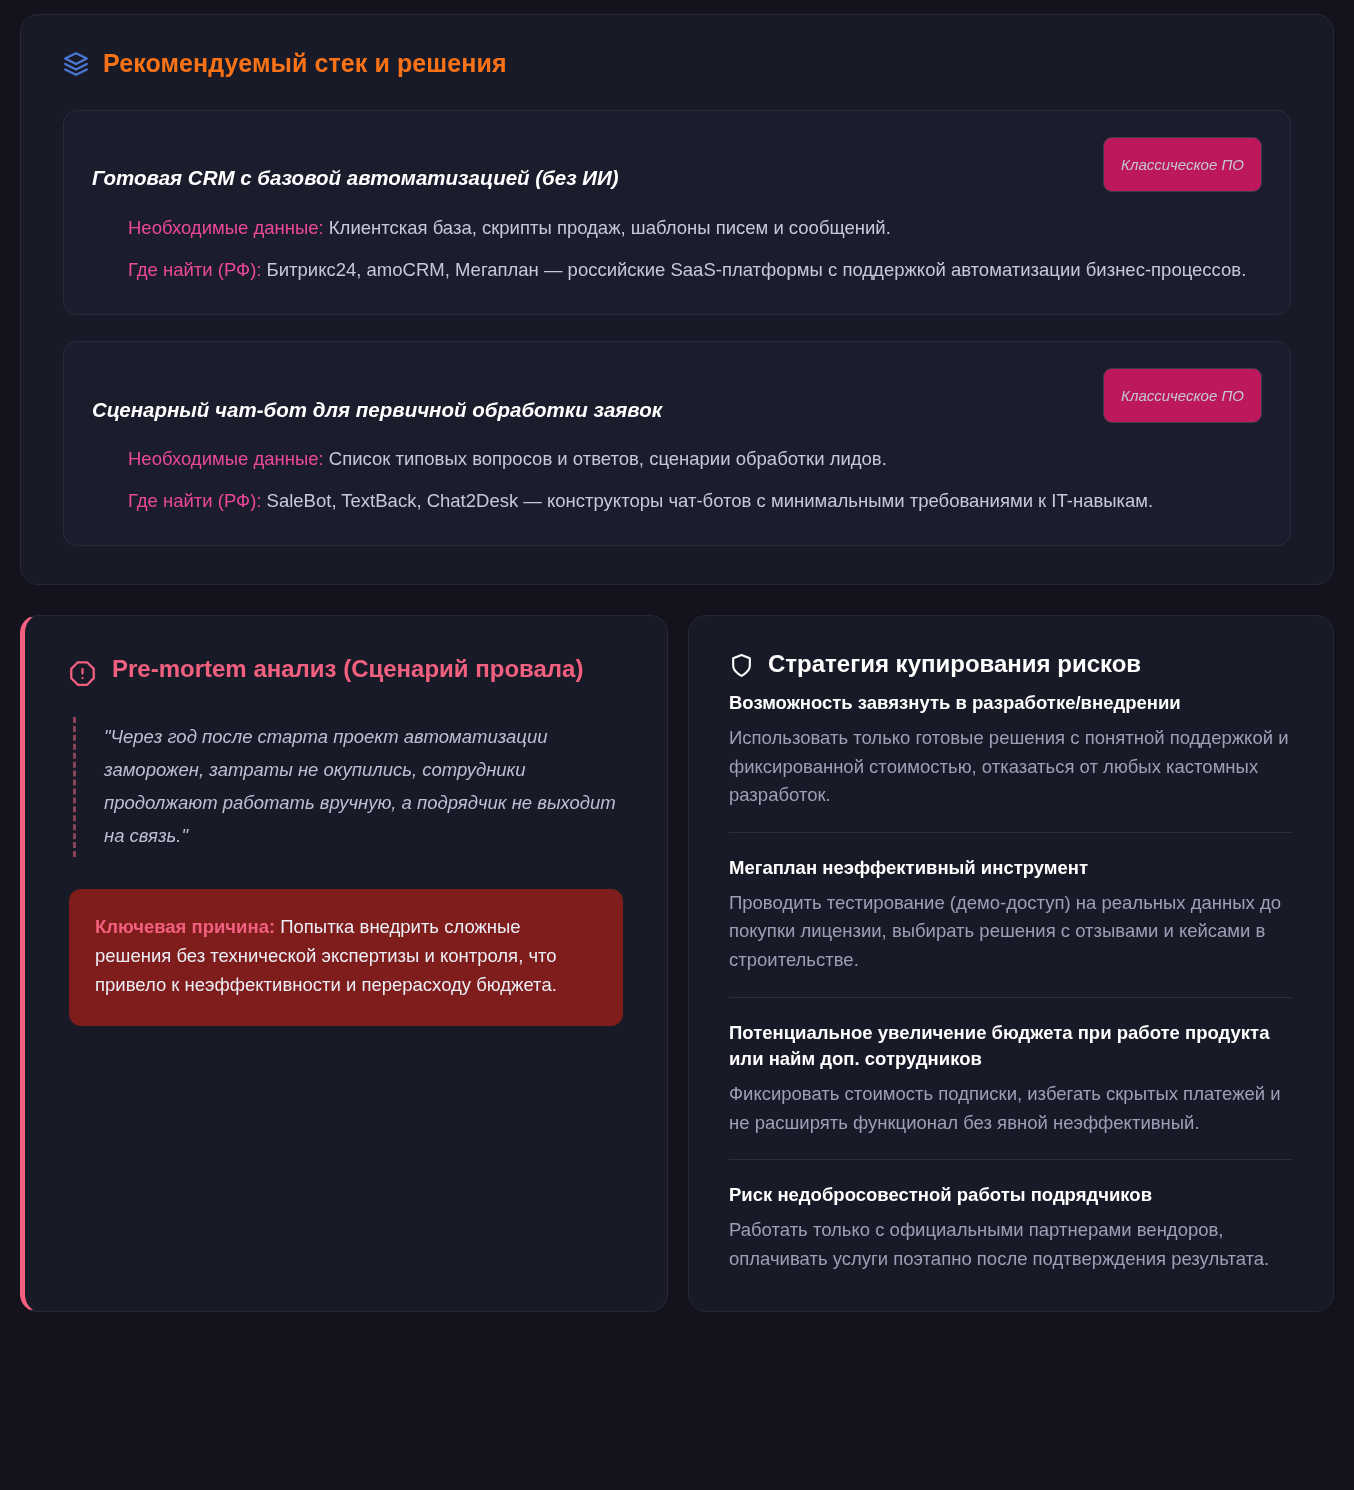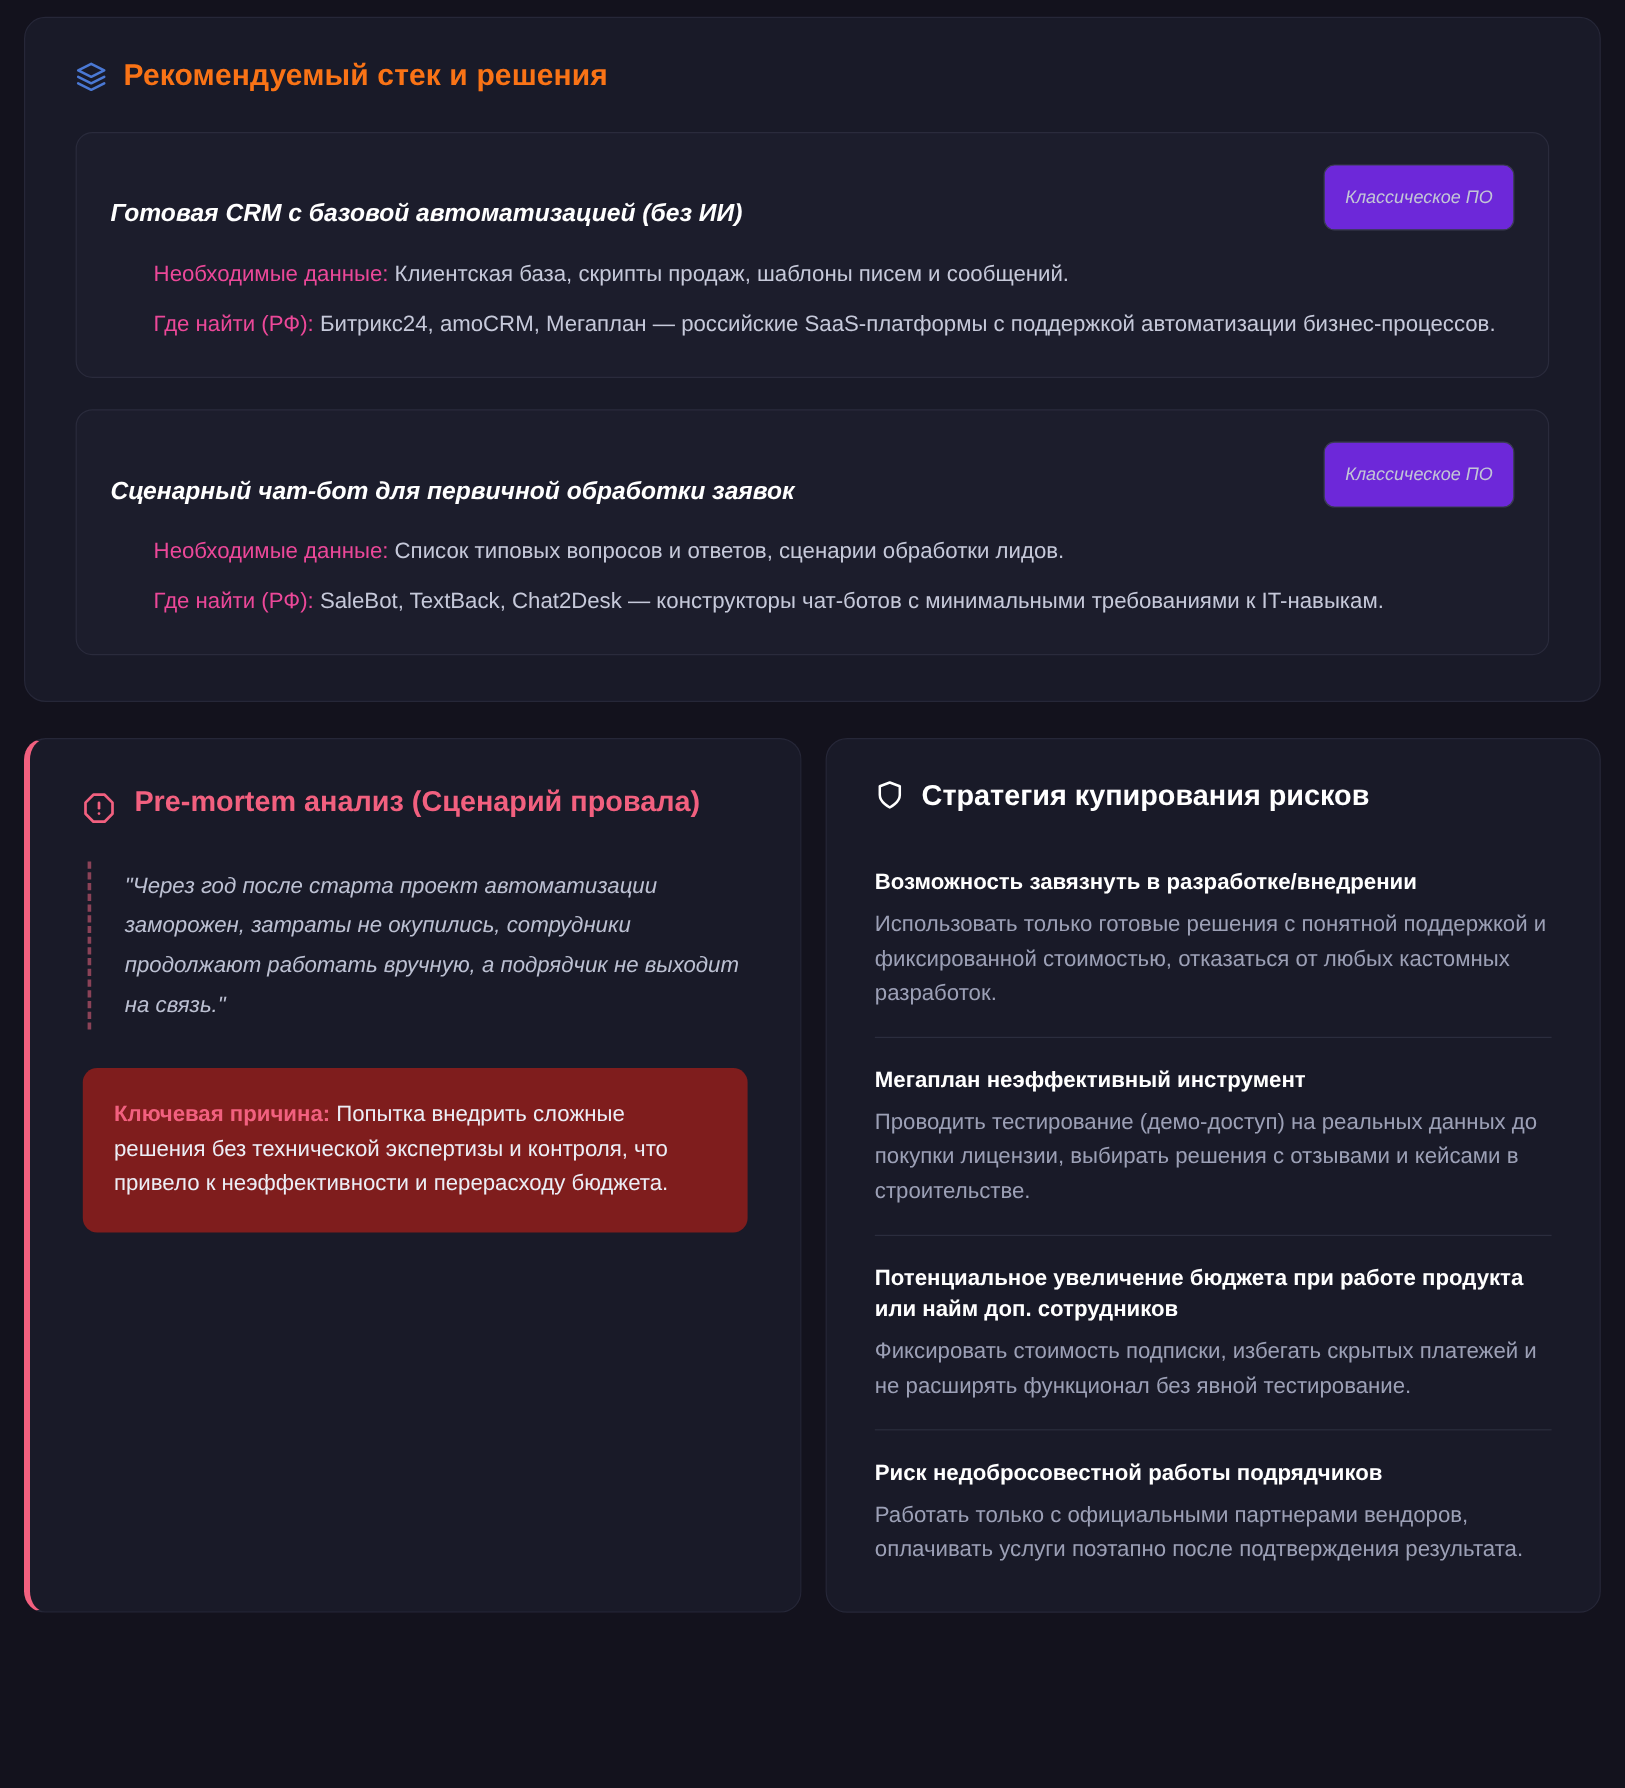--- a/index.html
+++ b/index.html
@@ -70,21 +70,21 @@
   .sc-title {
     font-size: 20.5px;
     font-weight: bold;
     color: #ffffff;
     line-height: 1.3;
     padding-top: 4px;
   }
 
   .badge {
     flex: 0 0 auto;
-    background: #6d28d9;
+    background: #be185d;
     border: 1px solid #3a3c51;
     color: #c3c6d6;
     font-size: 15px;
     border-radius: 9px;
     padding: 18px 17px;
     white-space: nowrap;
   }
 
   .sc-line {
     font-size: 18.5px;
@@ -159,23 +159,23 @@
   .risks {
     flex: 1 1 auto;
     background: #191a28;
     border: 1px solid #262738;
     border-radius: 18px;
     padding: 34px 40px 38px 40px;
   }
 
   .risk-head {
     display: flex;
-    align-items: flex-start;
+    align-items: flex-end;
     gap: 14px;
-    margin-bottom: 44px;
+    margin-bottom: 12px;
   }
   .risk-head .icon { display: flex; align-items: center; }
 
   .risk-title {
     font-size: 24px;
     font-weight: bold;
     color: #ffffff;
   }
 
   .risk-item {
@@ -281,21 +281,21 @@
         <div class="risk-desc">Использовать только готовые решения с понятной поддержкой и фиксированной стоимостью, отказаться от любых кастомных разработок.</div>
       </div>
 
       <div class="risk-item">
         <div class="risk-name">Мегаплан неэффективный инструмент</div>
         <div class="risk-desc">Проводить тестирование (демо-доступ) на реальных данных до покупки лицензии, выбирать решения с отзывами и кейсами в строительстве.</div>
       </div>
 
       <div class="risk-item">
         <div class="risk-name">Потенциальное увеличение бюджета при работе продукта или найм доп. сотрудников</div>
-        <div class="risk-desc">Фиксировать стоимость подписки, избегать скрытых платежей и не расширять функционал без явной тестирование.</div>
+        <div class="risk-desc">Фиксировать стоимость подписки, избегать скрытых платежей и не расширять функционал без явной неэффективный.</div>
       </div>
 
       <div class="risk-item">
         <div class="risk-name">Риск недобросовестной работы подрядчиков</div>
         <div class="risk-desc">Работать только с официальными партнерами вендоров, оплачивать услуги поэтапно после подтверждения результата.</div>
       </div>
     </section>
 
   </div>
 

